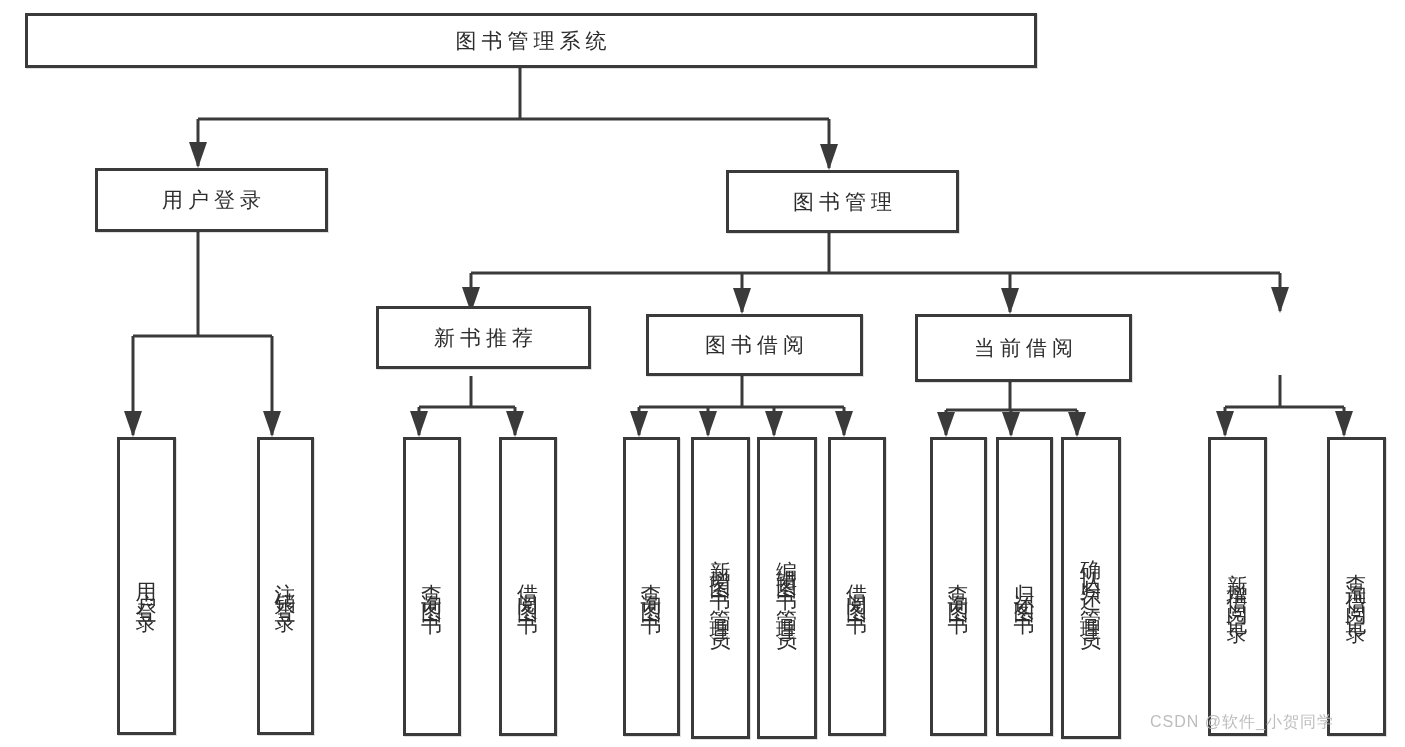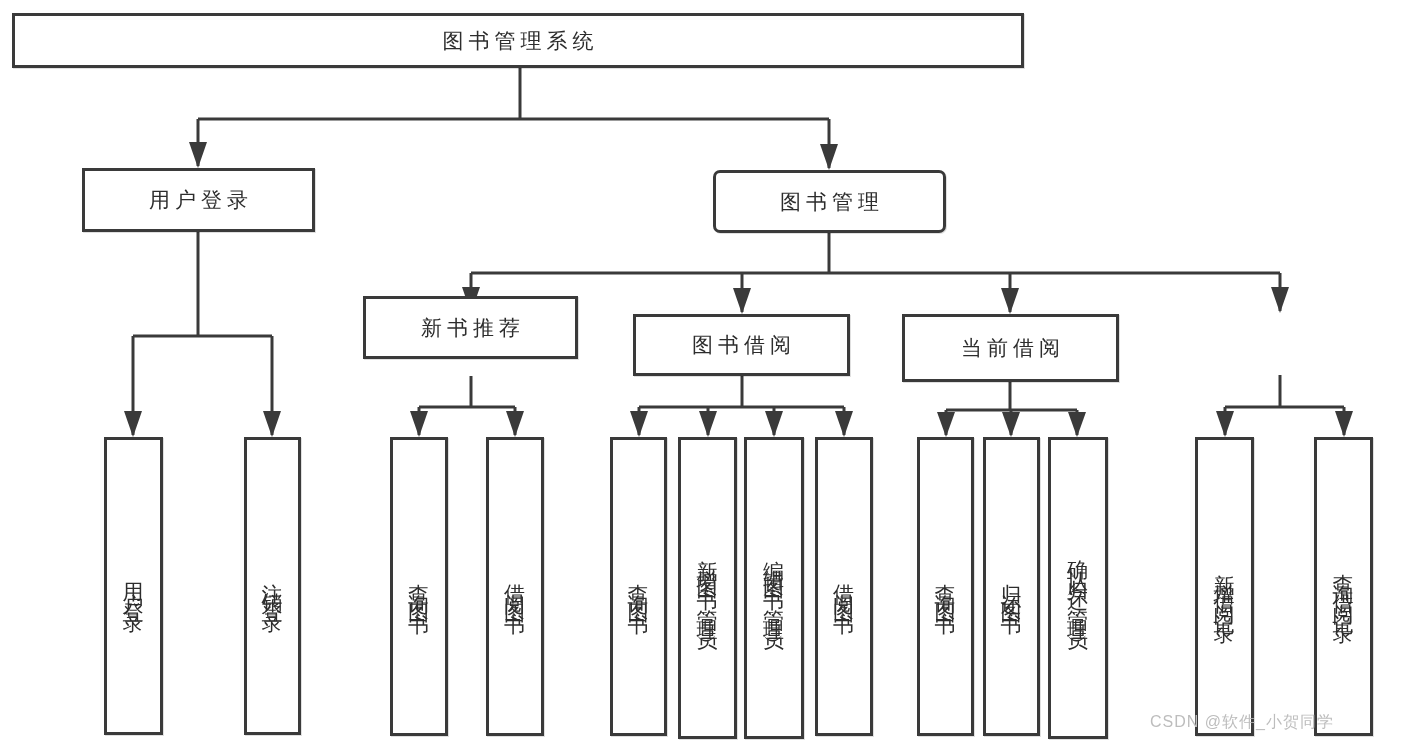--- a/index.html
+++ b/index.html
@@ -15,20 +15,21 @@
     pointer-events:none;
   }
   .node{
     position:absolute;
     box-sizing:border-box;
     border:3px solid #3a3a3a;
     background:#ffffff;
     color:#2d2d2d;
     display:flex;align-items:center;justify-content:center;
     box-shadow:1px 1px 0 rgba(0,0,0,0.12);
+    margin-left:13px;
   }
   .h-label{
     font-size:21px;
     letter-spacing:5px;
     text-indent:5px;
     white-space:nowrap;
   }
   .v-node{
     writing-mode:vertical-rl;
     text-orientation:mixed;
@@ -113,23 +114,23 @@
       <polygon points="1011,437 1002,412 1020,412"></polygon>
       <polygon points="1077,437 1068,412 1086,412"></polygon>
       <polygon points="1225,437 1216,411 1234,411"></polygon>
       <polygon points="1344,437 1335,411 1353,411"></polygon>
     </g>
   </svg>
 
   <div class="node h-label" style="left:12px;top:13px;width:1012px;height:55px;">图书管理系统</div>
 
   <div class="node h-label" style="left:82px;top:168px;width:233px;height:64px;">用户登录</div>
-  <div class="node h-label" style="left:713px;top:170px;width:233px;height:63px;border-radius:7px;">图书管理</div>
+  <div class="node h-label" style="left:713px;top:170px;width:233px;height:63px;">图书管理</div>
 
-  <div class="node h-label" style="left:363px;top:296px;width:215px;height:63px;">新书推荐</div>
+  <div class="node h-label" style="left:363px;top:306px;width:215px;height:63px;">新书推荐</div>
   <div class="node h-label" style="left:633px;top:314px;width:217px;height:62px;">图书借阅</div>
   <div class="node h-label" style="left:902px;top:314px;width:217px;height:68px;">当前借阅</div>
 
   <div class="node v-node" style="left:104px;top:437px;width:59px;height:298px;">用户登录</div>
   <div class="node v-node" style="left:244px;top:437px;width:57px;height:298px;">注销登录</div>
 
   <div class="node v-node" style="left:390px;top:437px;width:58px;height:299px;">查询图书</div>
   <div class="node v-node" style="left:486px;top:437px;width:58px;height:299px;">借阅图书</div>
 
   <div class="node v-node" style="left:610px;top:437px;width:57px;height:299px;">查询图书</div>

